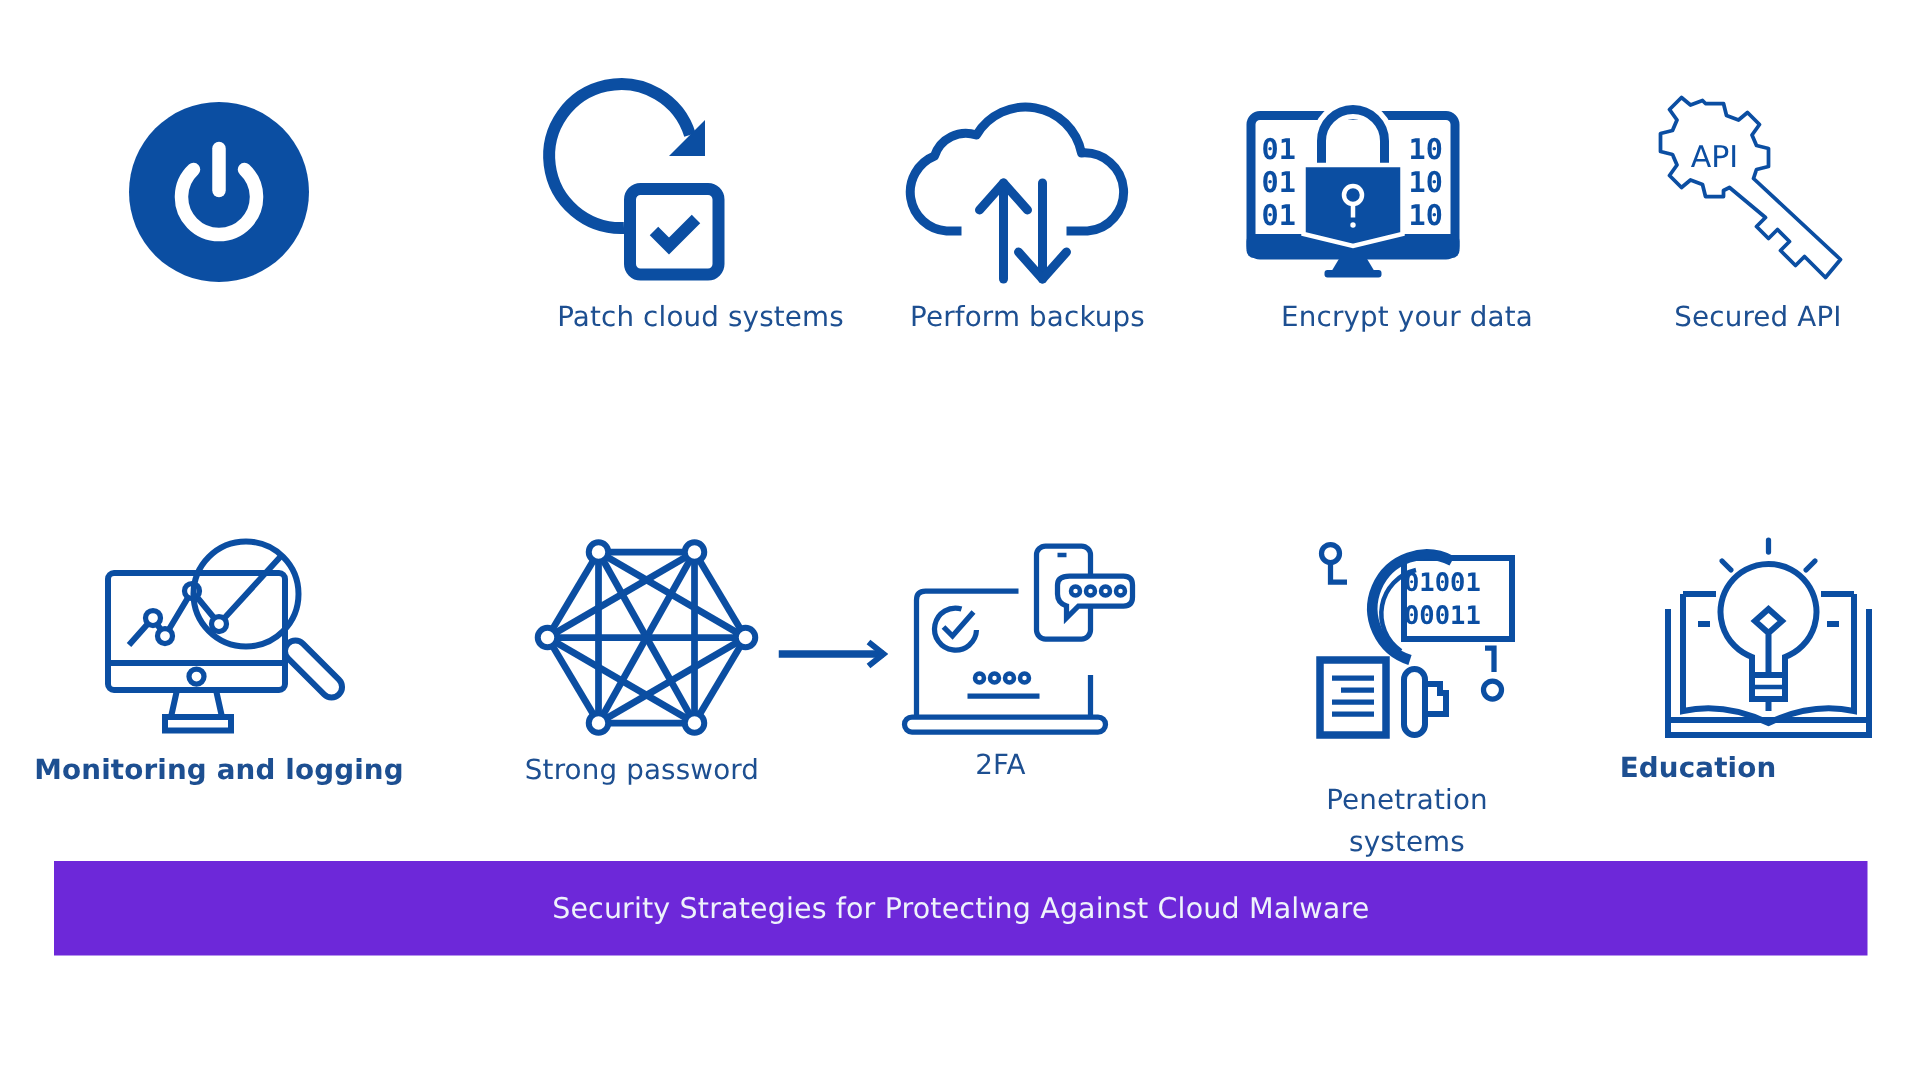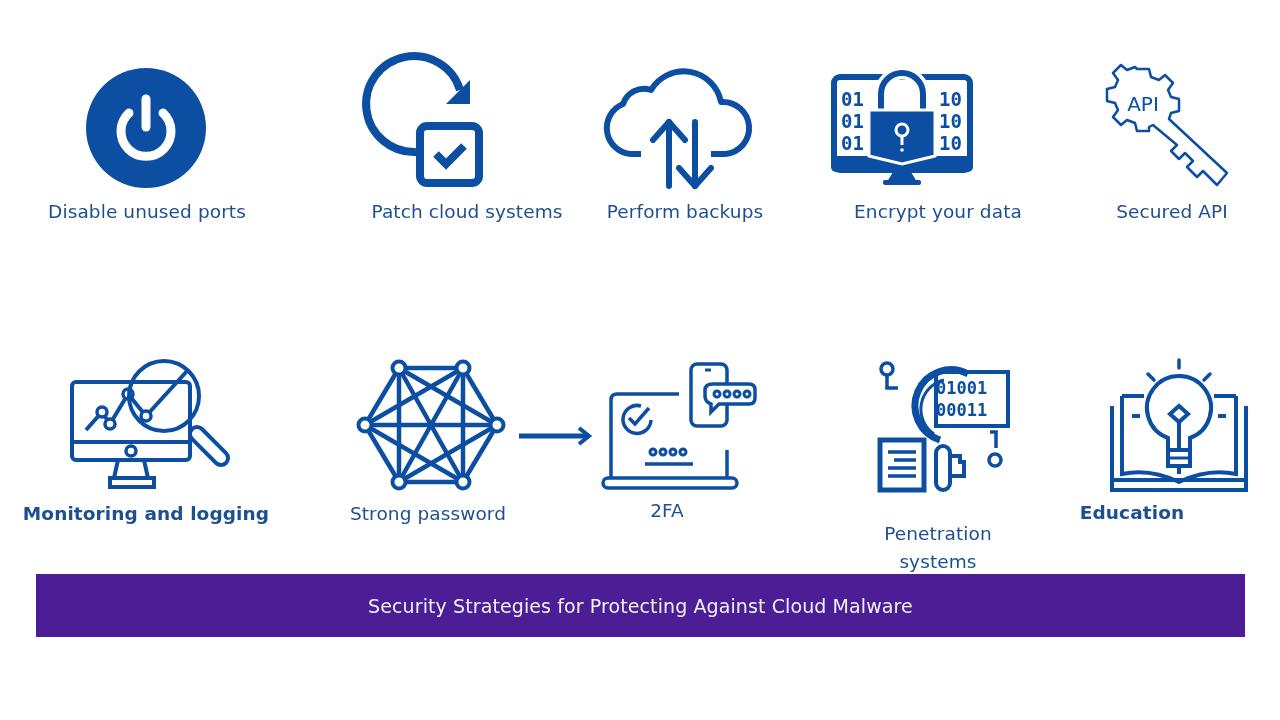--- a/index.html
+++ b/index.html
@@ -3,38 +3,37 @@
 <meta charset="utf-8">
 <style>
   html, body { margin:0; padding:0; }
   body { width:1280px; height:720px; background:#ffffff; position:relative; overflow:hidden;
          font-family:"DejaVu Sans", "Liberation Sans", sans-serif; }
   .item { position:absolute; }
   .icon { position:absolute; }
   .icon svg { display:block; overflow:visible; }
   .label { position:absolute; text-align:center; color:#1d4f91; font-size:18.5px; line-height:28px;
            letter-spacing:0.1px; white-space:nowrap; transform:translateX(-50%); }
-  .banner { position:absolute; left:36px; top:574px; width:1209px; height:63px; background:#4c1d95;
+  .banner { position:absolute; left:36px; top:574px; width:1209px; height:63px; background:#6d28d9;
             display:flex; align-items:center; justify-content:center; }
   .banner-text { color:#eef3fb; font-size:19px; letter-spacing:0.1px; }
   .arrow { position:absolute; left:519px; top:426px; }
 </style>
 </head>
 <body>
 
 <div class="item">
   <div class="icon" style="left:85px;top:67px;">
     <svg width="122" height="122" viewBox="0 0 122 122">
       <circle cx="61" cy="61" r="60" fill="#0b4ea2"></circle>
       <path d="M44 46 A25 25 0 1 0 78 46" fill="none" stroke="#ffffff" stroke-width="9" stroke-linecap="round"></path>
       <line x1="61" y1="32" x2="61" y2="60" stroke="#ffffff" stroke-width="9" stroke-linecap="round"></line>
     </svg>
   </div>
   <div class="label" style="left:147px;top:198px;">
-    <div>Disable unused ports</div>
   </div>
 </div>
 
 <div class="item">
   <div class="icon" style="left:360px;top:64px;">
     <svg width="126" height="124" viewBox="0 0 126 124">
       <path d="M56 88 A 48 48 0 1 1 100 26" fill="none" stroke="#0b4ea2" stroke-width="8"></path>
       <polygon points="86,40 110,40 110,16" fill="#0b4ea2"></polygon>
       <rect x="60" y="62" width="59" height="57" rx="7" fill="#ffffff" stroke="#0b4ea2" stroke-width="8"></rect>
       <polyline points="76,90 86,100 104,82" fill="none" stroke="#0b4ea2" stroke-width="8"></polyline>

